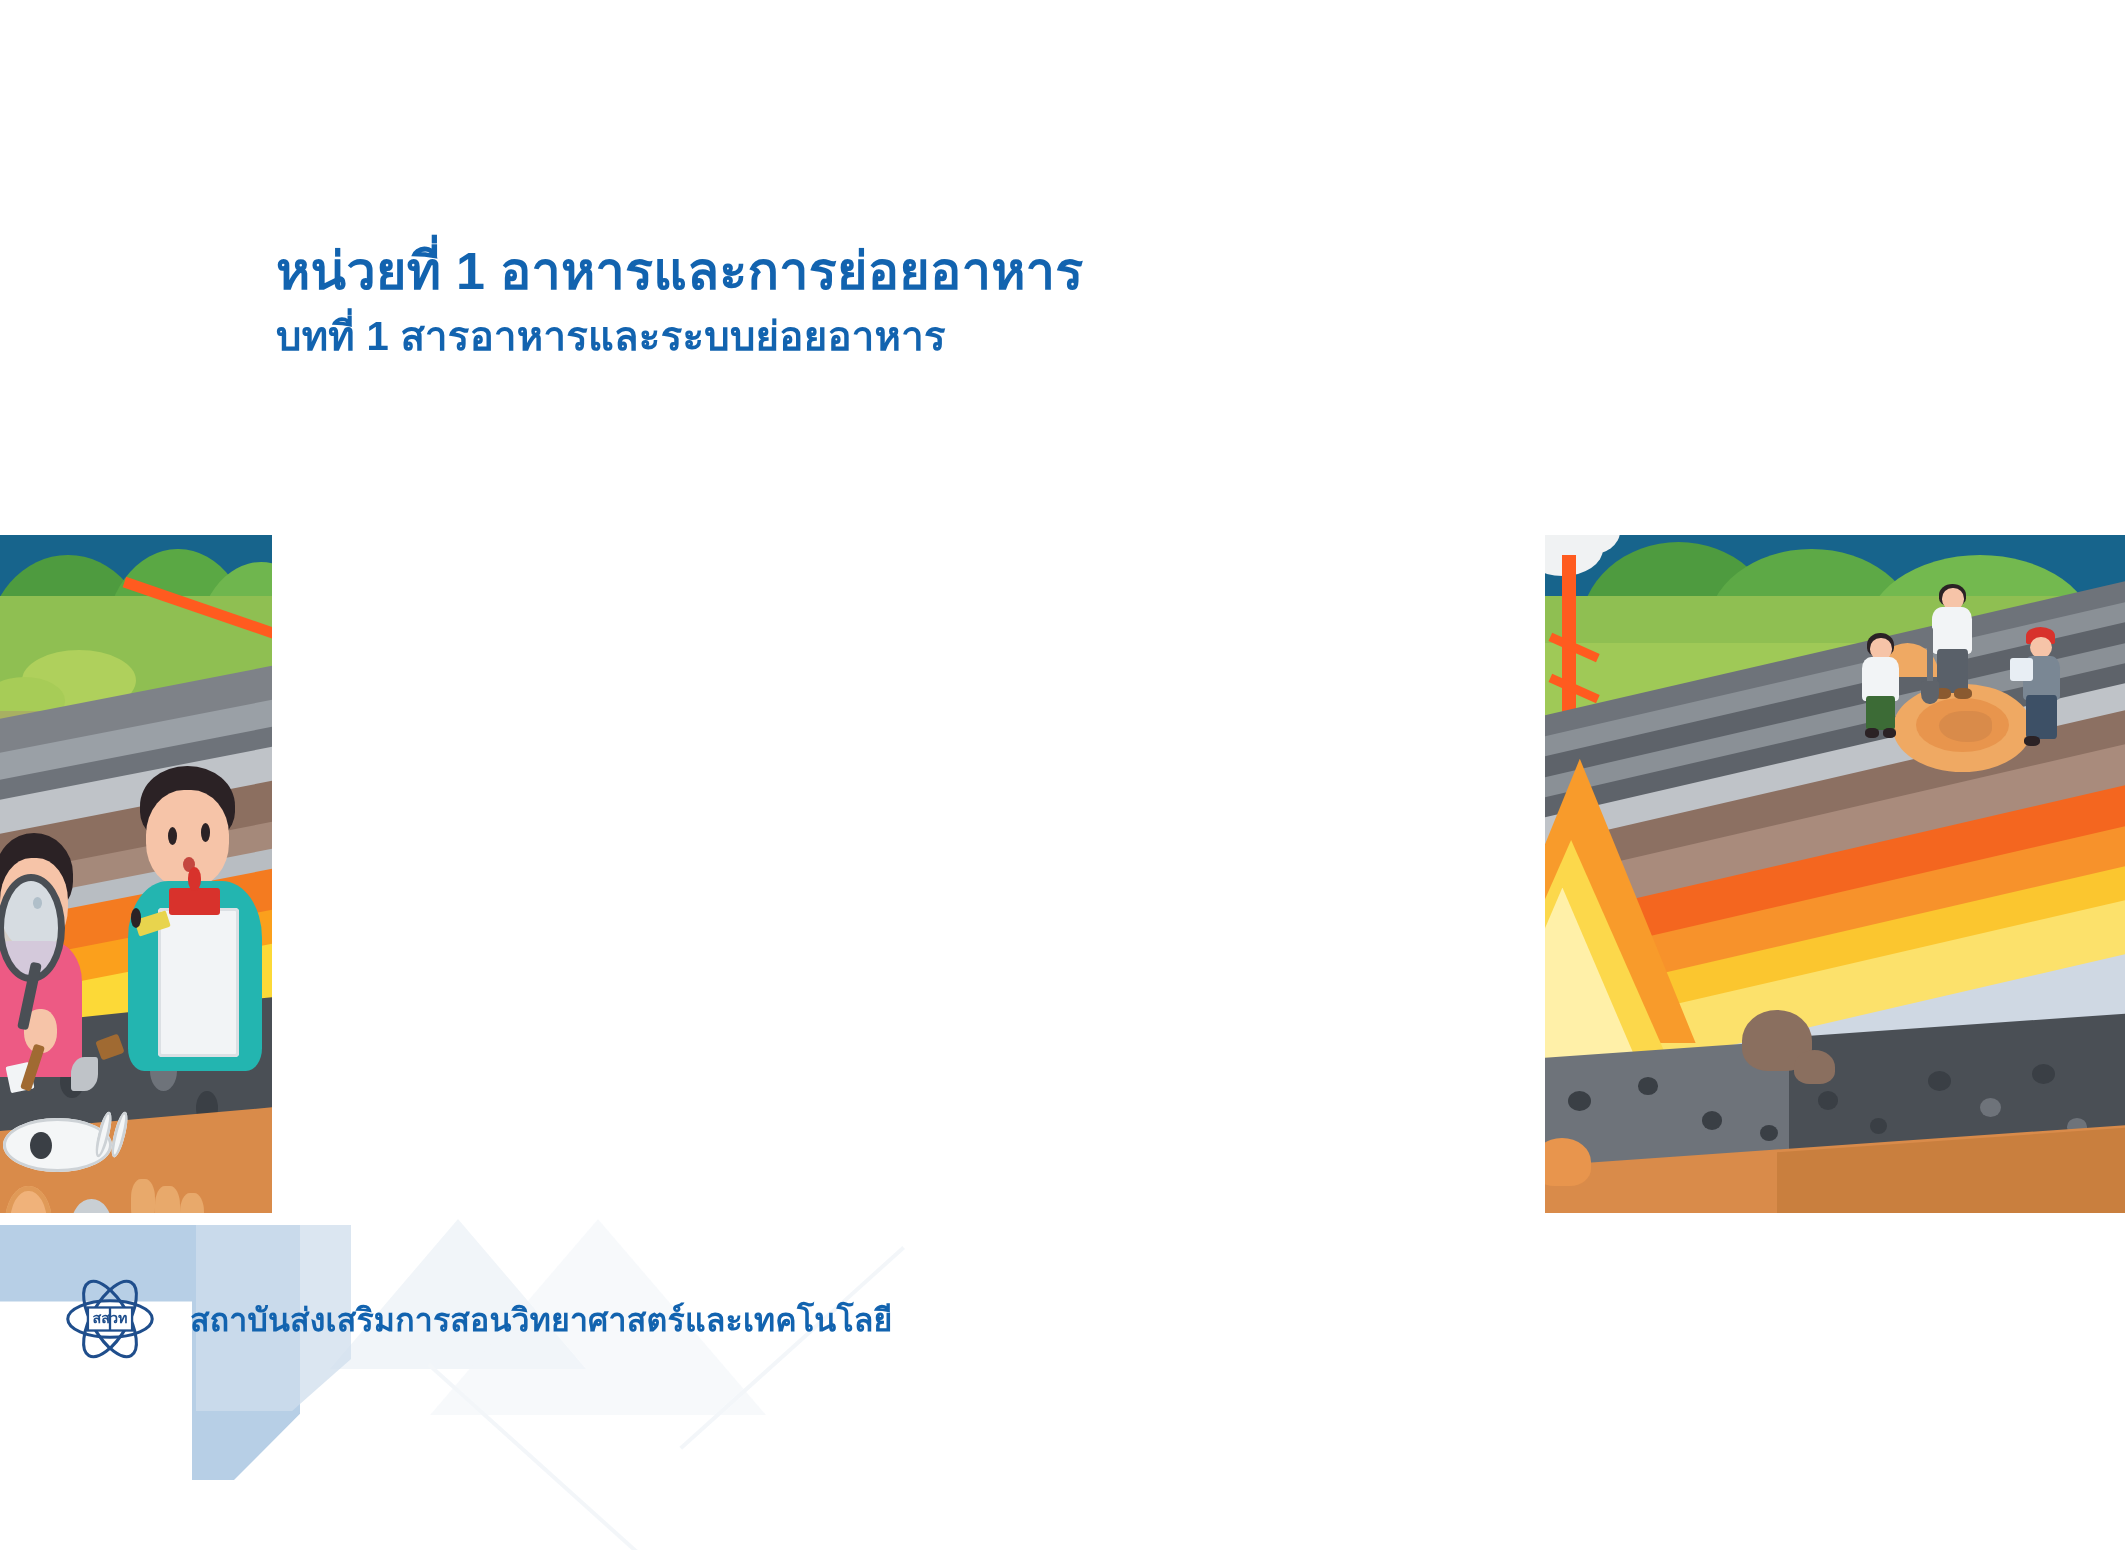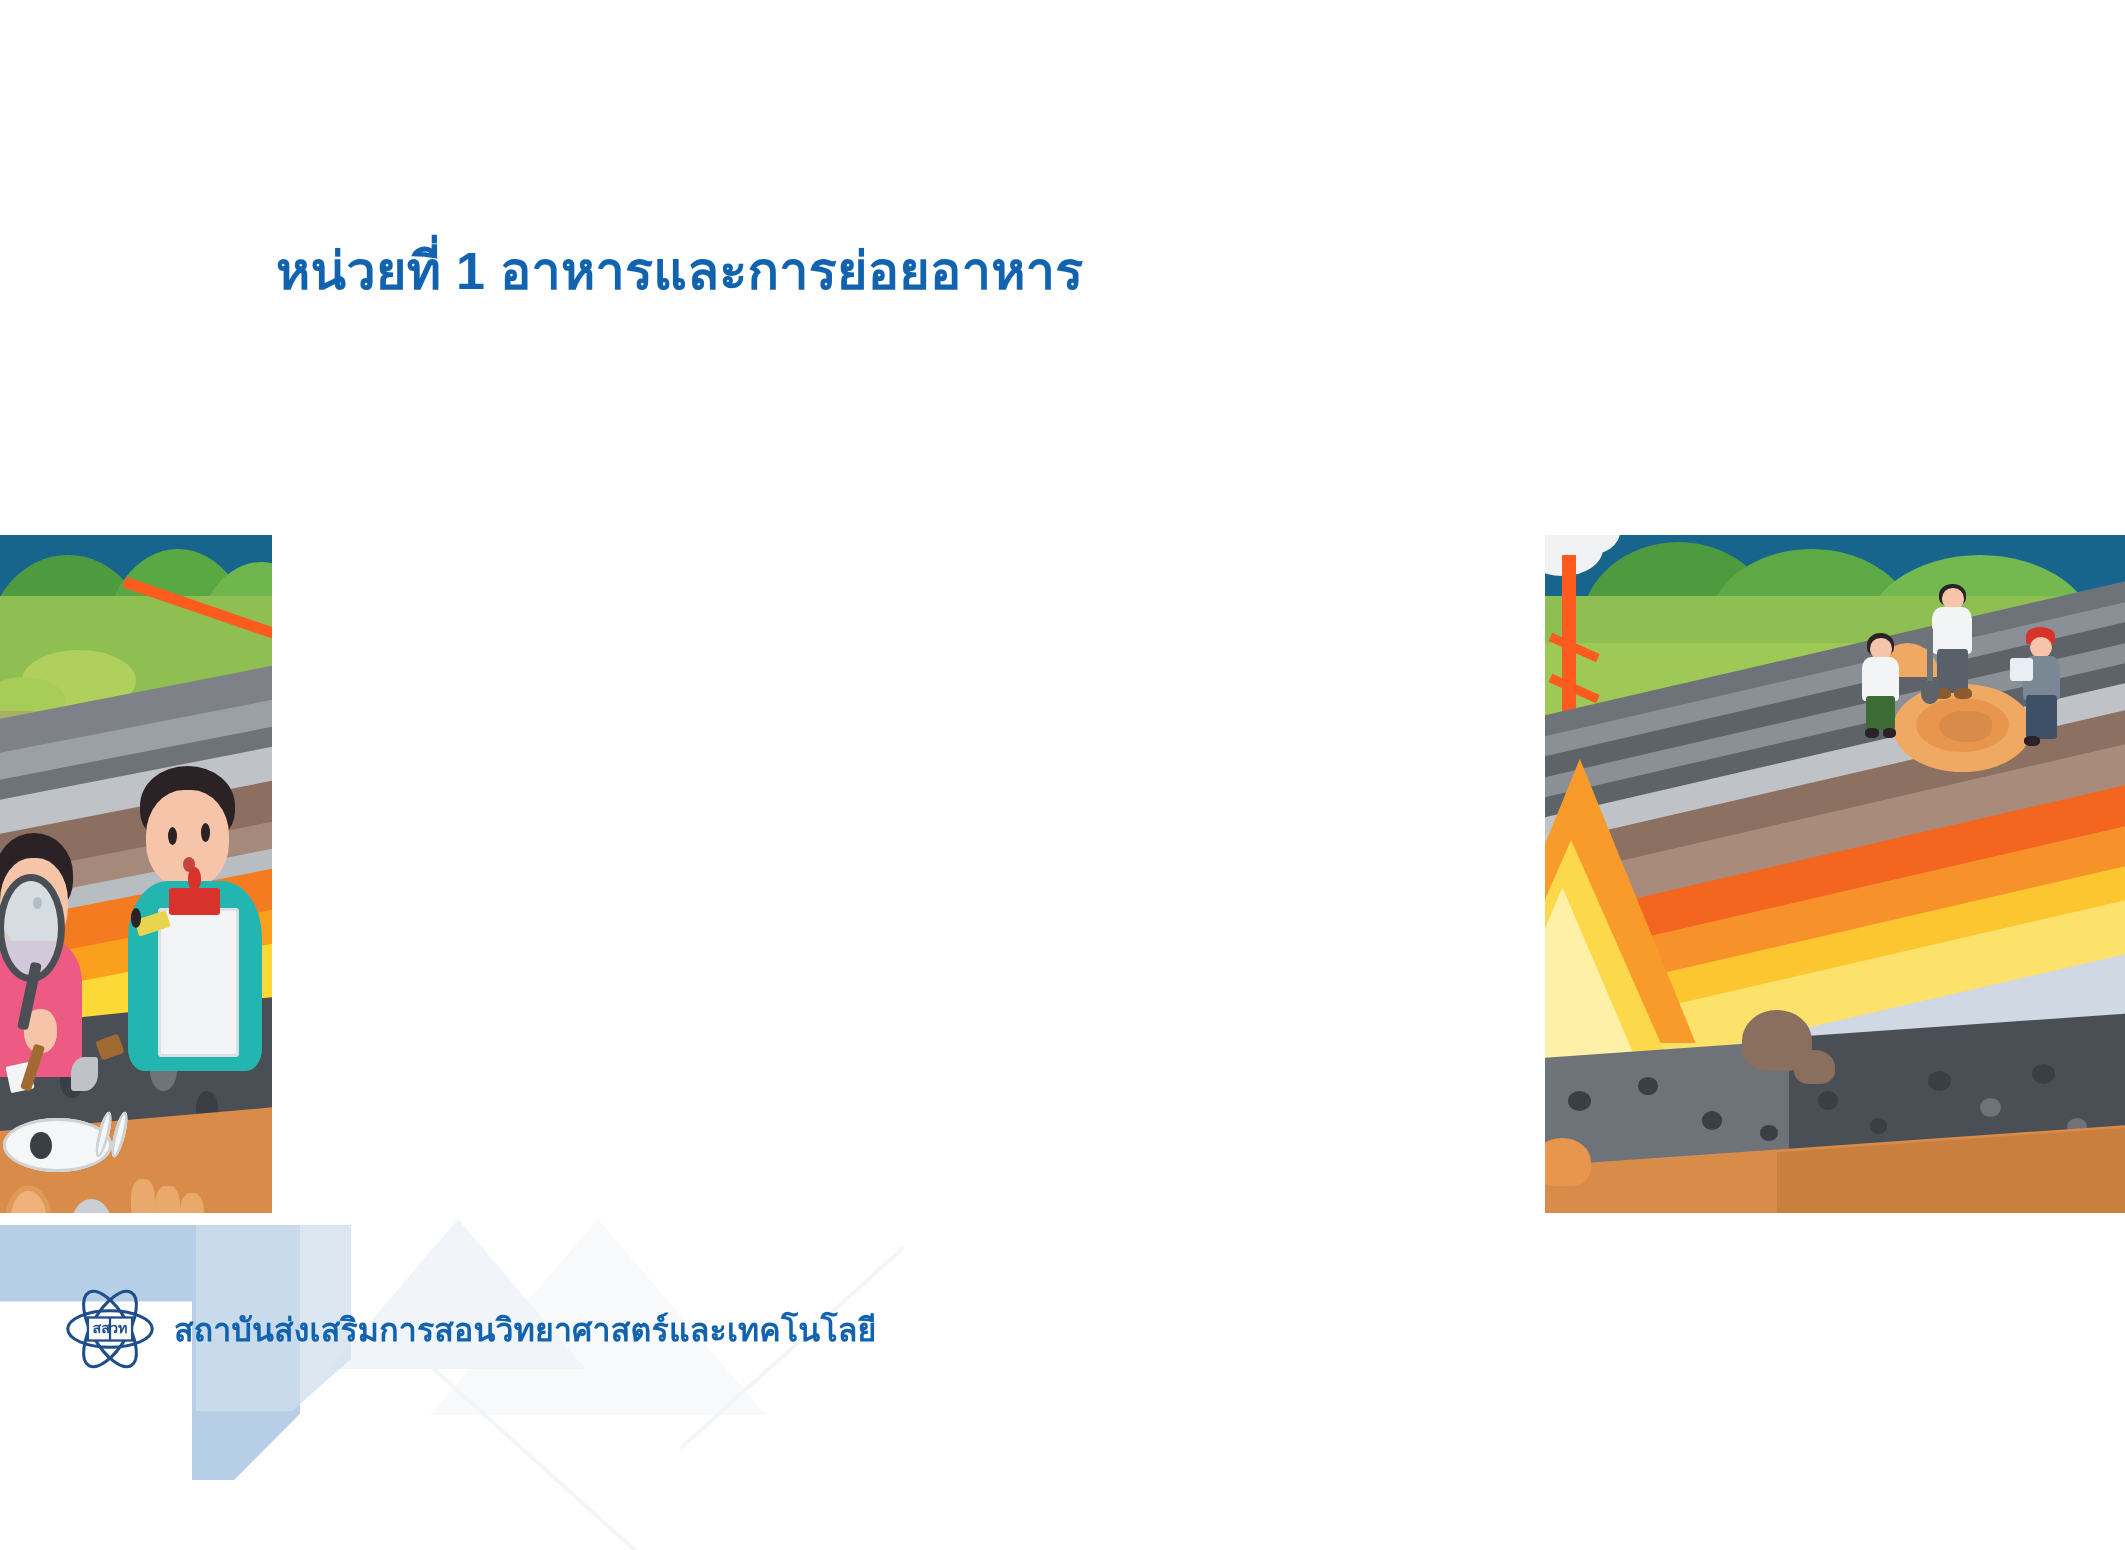--- a/index.html
+++ b/index.html
@@ -242,41 +242,42 @@
     border-color: transparent transparent #E6EDF4 transparent;
   }
   .wm-line {
     position: absolute;
     background: #E9EFF5;
   }
 
   .brand {
     position: absolute;
     left: 62px;
-    top: 68px;
+    top: 58px;
     display: flex;
     align-items: center;
-    gap: 16px;
+    gap: 32px;
   }
   .brand-logo { width: 96px; height: 96px; flex: 0 0 auto; }
   .brand-text {
     color: #1263AF;
     font-size: 32px;
     font-weight: bold;
     white-space: nowrap;
     letter-spacing: 0.2px;
   }
 </style>
 </head>
 <body>
 
 <div id="slide">
 
   <div class="header">
     <div class="header-line hl-2">หน่วยที่ 1 อาหารและการย่อยอาหาร</div>
+    <div class="header-line hl-3">บทที่ 1 สารอาหารและระบบย่อยอาหาร</div>
   </div>
 
   <div class="side-img left">
     <div class="scene">
       <div class="l-sky"></div>
       <div class="l-grass-far"></div>
       <div class="l-grass-far2"></div>
       <div class="l-grass-far3"></div>
       <div class="l-green"></div>
       <div class="l-green-lt"></div>

